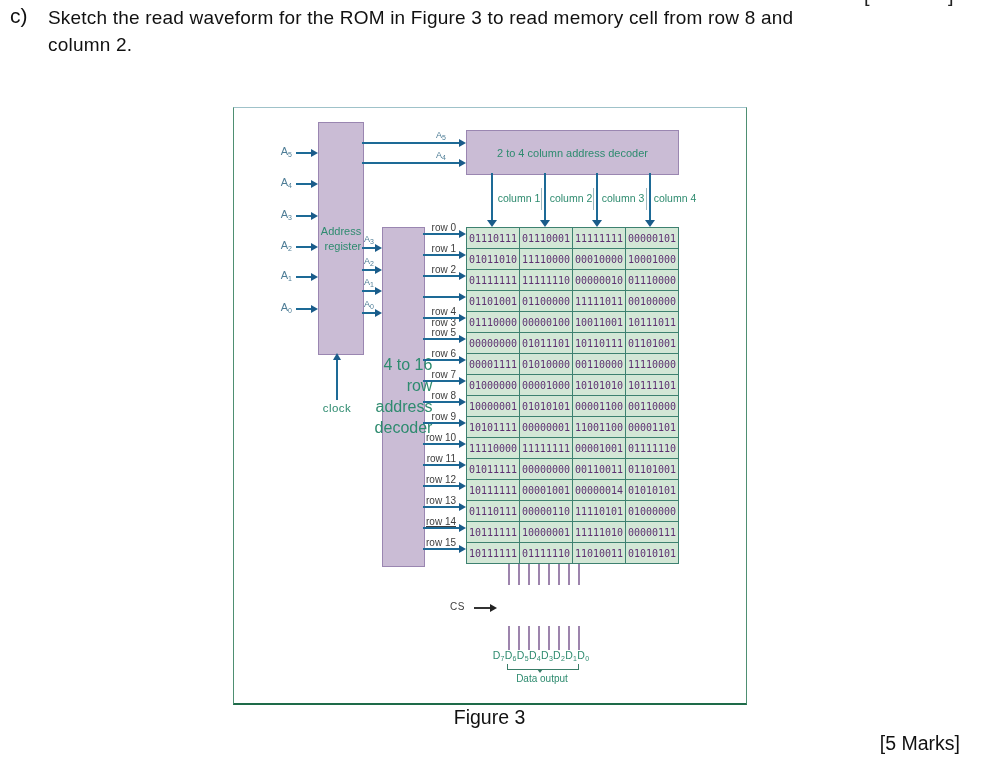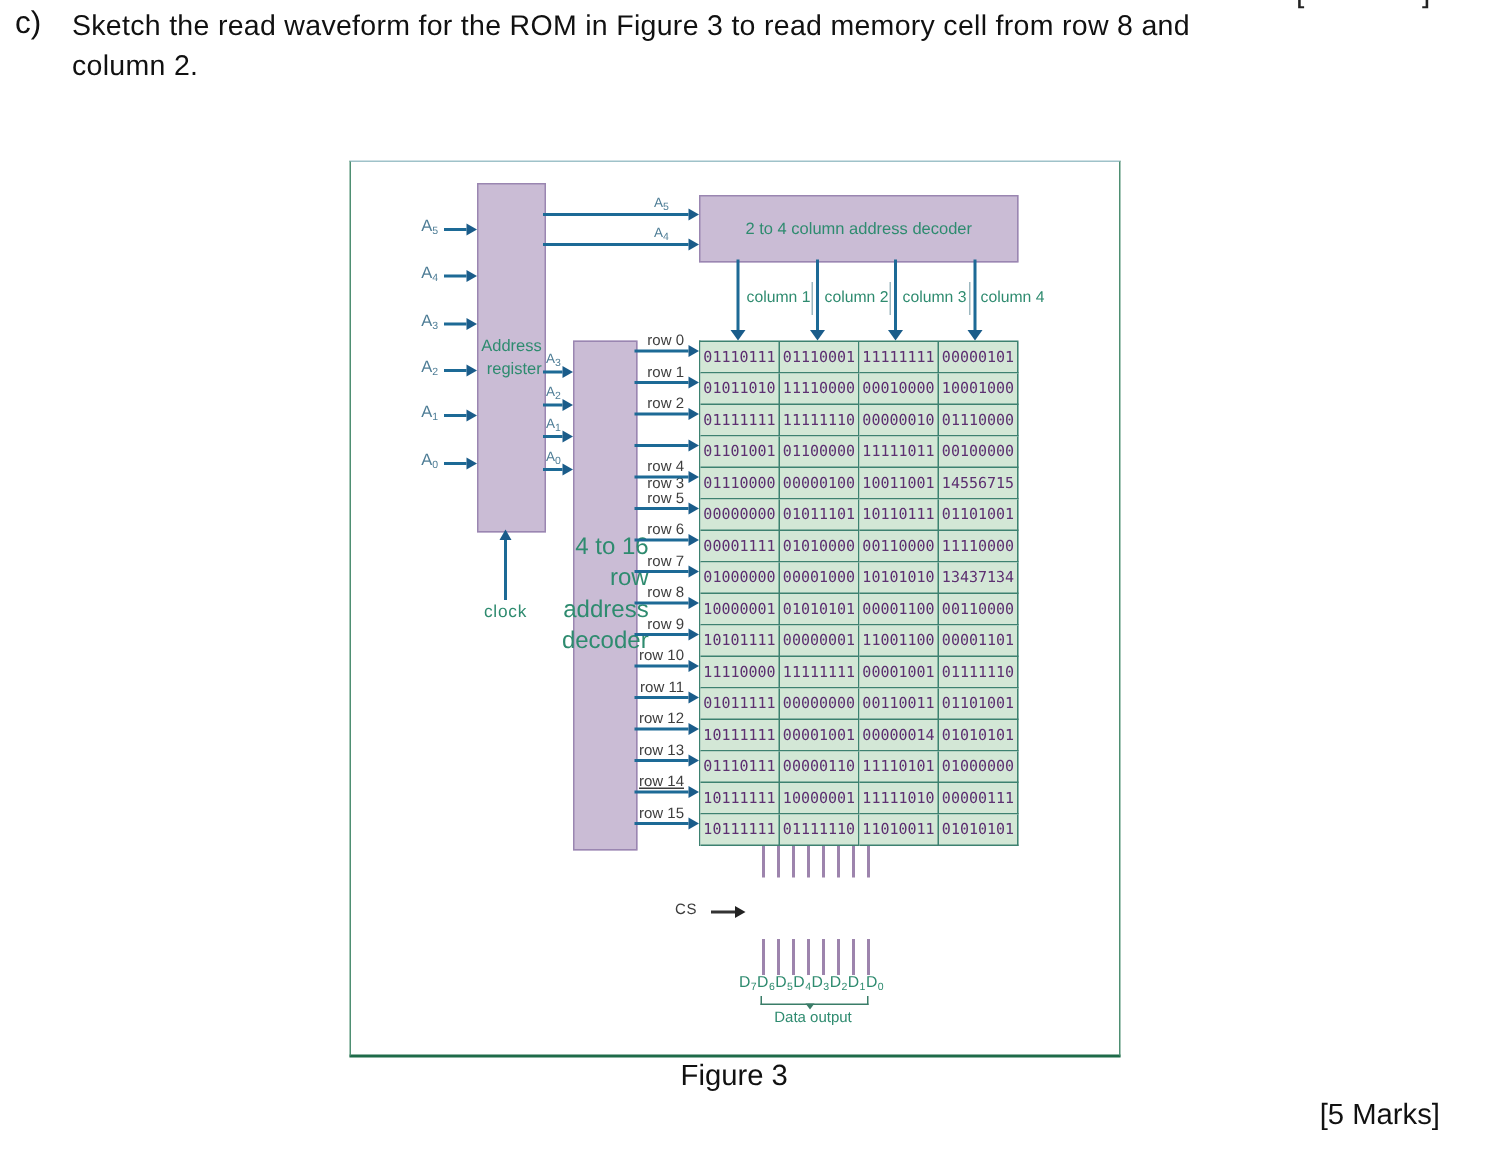--- a/index.html
+++ b/index.html
@@ -86,33 +86,33 @@
       <div class="cell">11111110</div>
       <div class="cell">00000010</div>
       <div class="cell">01110000</div>
       <div class="cell">01101001</div>
       <div class="cell">01100000</div>
       <div class="cell">11111011</div>
       <div class="cell">00100000</div>
       <div class="cell">01110000</div>
       <div class="cell">00000100</div>
       <div class="cell">10011001</div>
-      <div class="cell">14556715</div>
+      <div class="cell">10111011</div>
       <div class="cell">00000000</div>
       <div class="cell">01011101</div>
       <div class="cell">10110111</div>
       <div class="cell">01101001</div>
       <div class="cell">00001111</div>
       <div class="cell">01010000</div>
       <div class="cell">00110000</div>
       <div class="cell">11110000</div>
       <div class="cell">01000000</div>
       <div class="cell">00001000</div>
       <div class="cell">10101010</div>
-      <div class="cell">13437134</div>
+      <div class="cell">10111101</div>
       <div class="cell">10000001</div>
       <div class="cell">01010101</div>
       <div class="cell">00001100</div>
       <div class="cell">00110000</div>
       <div class="cell">10101111</div>
       <div class="cell">00000001</div>
       <div class="cell">11001100</div>
       <div class="cell">00001101</div>
       <div class="cell">11110000</div>
       <div class="cell">11111111</div>

